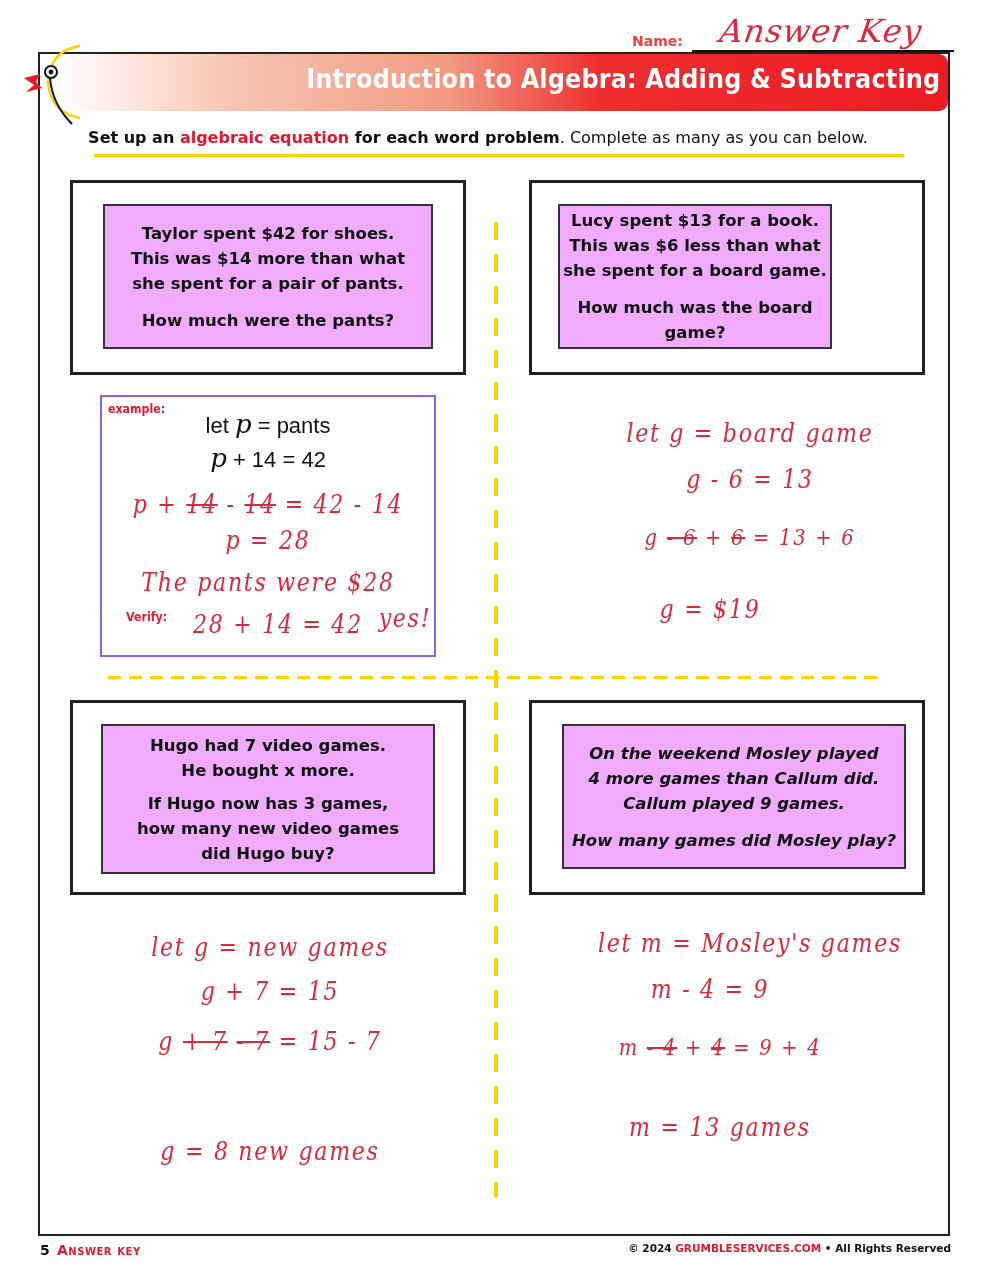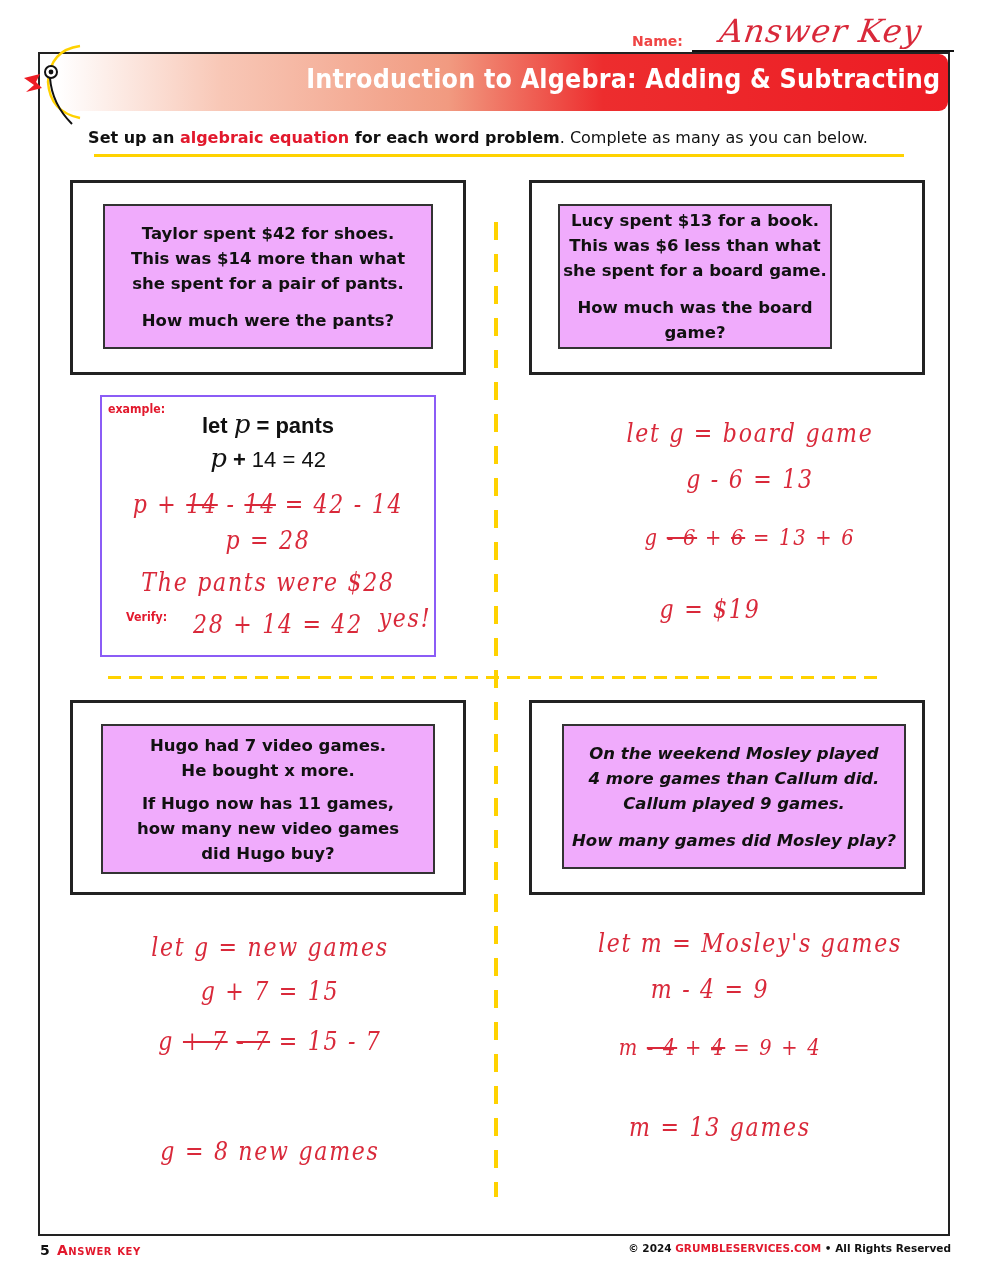--- a/index.html
+++ b/index.html
@@ -31,21 +31,21 @@
     .problem-card { position: absolute; width: 396px; height: 195px; border: 3px solid #222; box-sizing: border-box; background: #fff; }
     .problem-inner { position: absolute; background: #f0abfc; border: 2px solid #333; box-sizing: border-box;
       display: flex; flex-direction: column; justify-content: center; align-items: center; text-align: center;
       font-family: "DejaVu Sans", sans-serif; font-weight: bold; font-size: 16.5px; color: #111; line-height: 25px; }
     .problem-inner .q { margin-top: 12px; }
 
     .example-box { position: absolute; left: 100px; top: 395px; width: 336px; height: 262px; border: 2px solid #8b5cf6; box-sizing: border-box; }
     .example-label { position: absolute; left: 6px; top: 4px; font-family: "DejaVu Sans", sans-serif; font-weight: bold; font-size: 13px; color: #e2192d; transform: scaleX(0.85); transform-origin: left; }
     .verify-label { position: absolute; left: 24px; top: 212px; font-family: "DejaVu Sans", sans-serif; font-weight: bold; font-size: 13px; color: #e2192d; transform: scaleX(0.85); transform-origin: left; }
     .ex-typed { position: absolute; left: 0; width: 100%; text-align: center; font-family: "Liberation Sans", sans-serif; font-size: 22px; color: #111; }
-    .ex-typed b { font-weight: bold; }
+    .ex-typed b { font-weight: normal; }
 
     .hw { position: absolute; font-family: "DejaVu Serif", serif; font-style: italic; color: #d9293a; font-size: 26px; white-space: nowrap; transform: scaleX(0.85); transform-origin: center; text-align: center; letter-spacing: 2px; font-weight: 300; }
     .strike { text-decoration: line-through; text-decoration-color: #d9293a; }
 
     .footer-page { position: absolute; left: 40px; top: 1242px; font-family: "DejaVu Sans", sans-serif; font-weight: bold; font-size: 14px; color: #111; }
     .footer-key { position: absolute; left: 57px; top: 1242px; font-family: "DejaVu Sans", sans-serif; font-weight: bold; font-size: 14px; color: #e2192d; font-variant: small-caps; letter-spacing: 0.5px; }
     .footer-copy { position: absolute; right: 38px; top: 1242px; font-family: "DejaVu Sans", sans-serif; font-size: 10.5px; font-weight: bold; color: #111; }
     .footer-copy .site { color: #e2192d; }
   </style>
 </head>
@@ -92,21 +92,21 @@
   <div>Lucy spent $13 for a book.</div>
   <div>This was $6 less than what</div>
   <div>she spent for a board game.</div>
   <div class="q">How much was the board game?</div>
 </div>
 
 <div class="problem-card" style="left:70px; top:700px;"></div>
 <div class="problem-inner" style="left:101px; top:724px; width:334px; height:150px; line-height:25px;">
   <div>Hugo had 7 video games.</div>
   <div>He bought x more.</div>
-  <div style="margin-top:8px;">If Hugo now has 11 games,</div>
+  <div style="margin-top:8px;">If Hugo now has 3 games,</div>
   <div>how many new video games</div>
   <div>did Hugo buy?</div>
 </div>
 
 <div class="problem-card" style="left:529px; top:700px;"></div>
 <div class="problem-inner" style="left:562px; top:724px; width:344px; height:145px;font-style:italic;">
   <div>On the weekend Mosley played</div>
   <div>4 more games than Callum did.</div>
   <div>Callum played 9 games.</div>
   <div class="q">How many games did Mosley play?</div>

